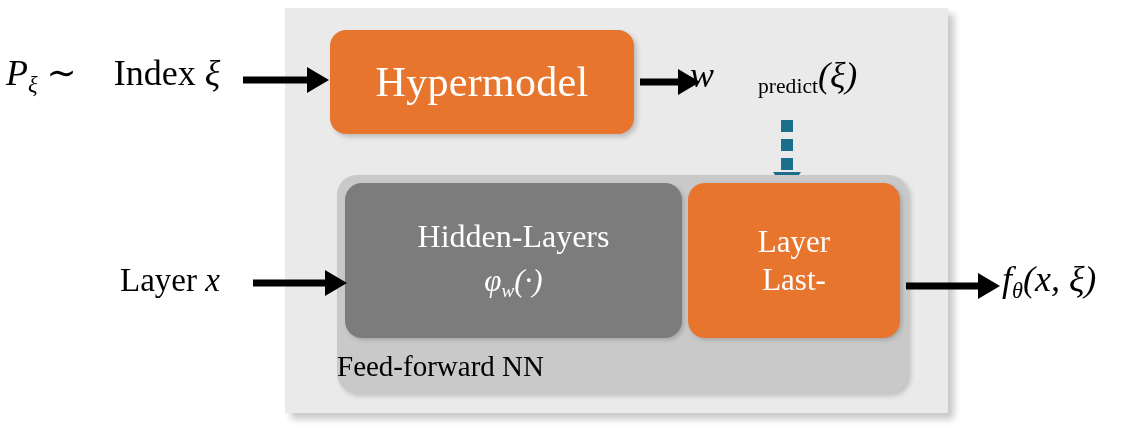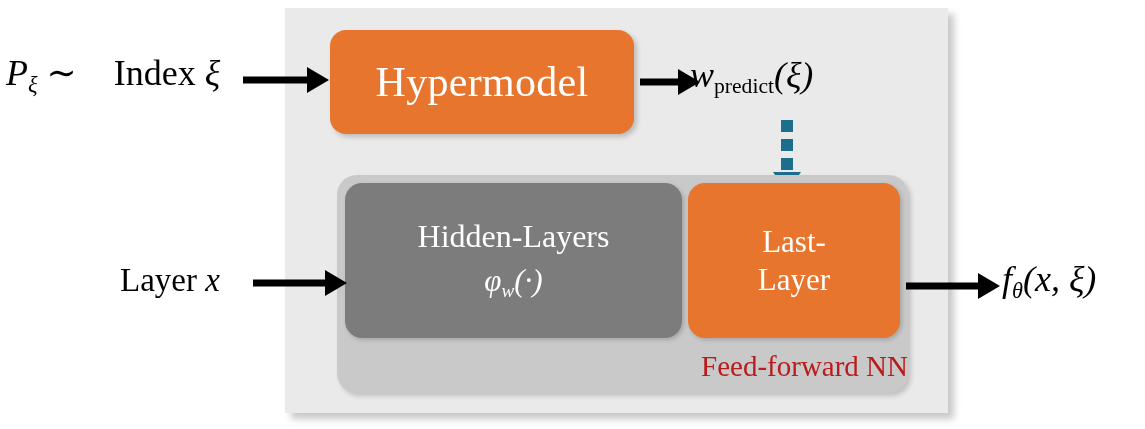--- a/index.html
+++ b/index.html
@@ -56,23 +56,23 @@
     height: 218px;
     background: #c9c9c9;
     border-radius: 20px;
     box-shadow: 3px 3px 5px rgba(0,0,0,0.18);
   }
   .ffnn-label {
     position: absolute;
     left: 0;
     right: 0;
     bottom: 10px;
-    text-align: right;
+    text-align: left;
     font-size: 29px;
-    color: #b91c1c;
+    color: #000000;
   }
 
   .hidden-layers-box {
     position: absolute;
     left: 345px;
     top: 183px;
     width: 337px;
     height: 155px;
     background: #7c7c7c;
     border-radius: 17px;
@@ -142,20 +142,21 @@
     font-size: 36px;
   }
 
   
   .mi { font-style: italic; }
   .mup { font-style: normal; margin-left: 28px; }
   sub.msub {
     font-size: 0.60em;
     vertical-align: -0.30em;
     font-style: normal;
+    margin-left: 44px;
   }
   sub.msub-i {
     font-size: 0.62em;
     vertical-align: -0.30em;
     font-style: italic;
   }
 
   
   .arrow {
     position: absolute;
@@ -265,22 +266,22 @@
   </div>
 
   <div class="hidden-layers-box">
     <div class="hidden-layers-title">Hidden-Layers</div>
     <div class="hidden-layers-sub">
       <span>φ</span><sub class="msub-i">w</sub><span>(·)</span>
     </div>
   </div>
 
   <div class="last-layer-box">
+    <div class="last-layer-line">Layer</div>
     <div class="last-layer-line">Last-</div>
-    <div class="last-layer-line">Layer</div>
   </div>
 
   <div class="label-text input-label">
     <span class="mup">Layer</span>&nbsp;<span class="mi">x</span>
   </div>
 
   <div class="arrow arrow-input">
     <div class="shaft"></div>
     <div class="head"></div>
   </div>

